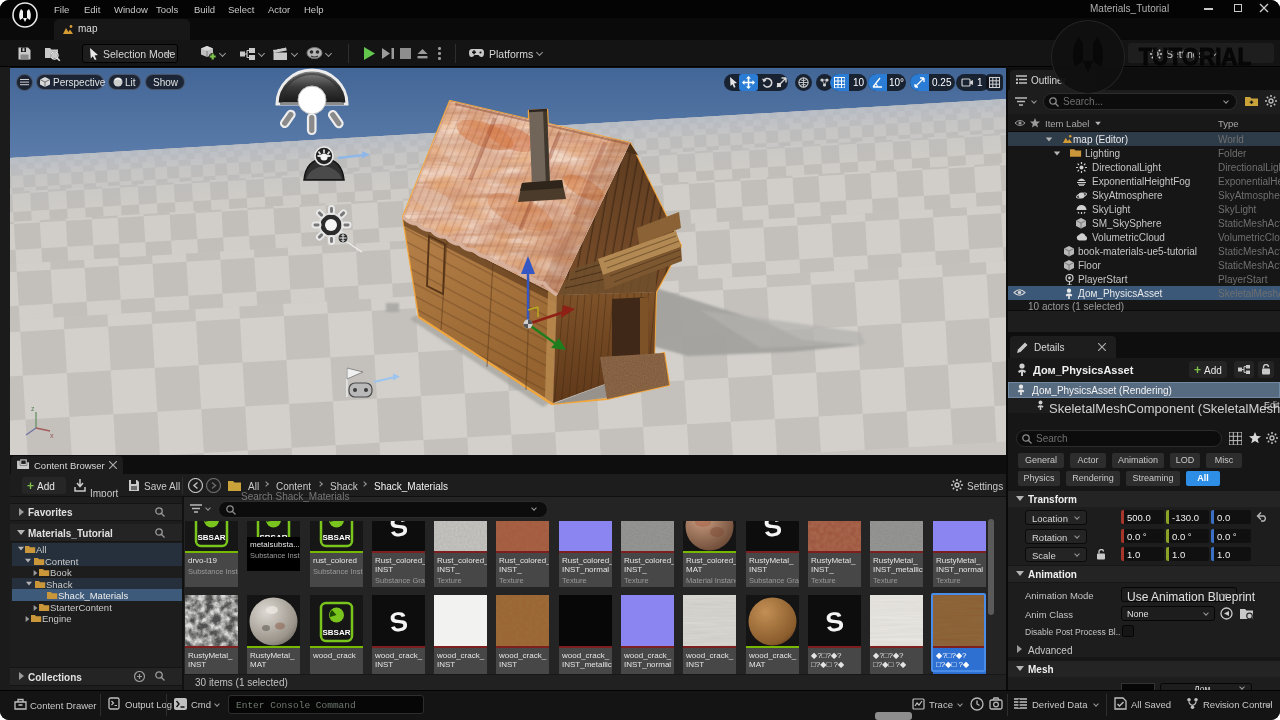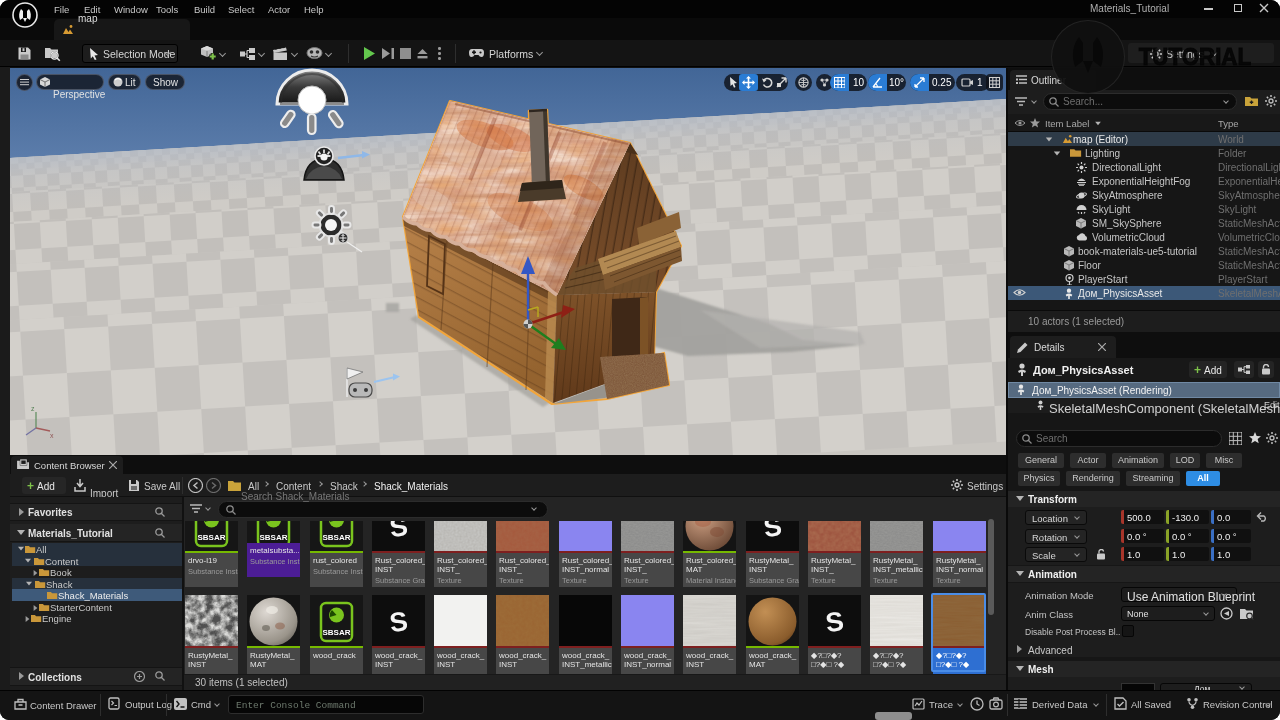--- a/index.html
+++ b/index.html
@@ -37,21 +37,21 @@
 <div class="a" style="left:1234px;top:4px;width:8px;height:8px;border:1.3px solid #c8c8c8"></div>
 <svg class="a" style="left:1259px;top:3px" width="10" height="10">
       <path d="M1 1 L9 9 M9 1 L1 9" stroke="#c8c8c8" stroke-width="1.4"></path>
     </svg>
 
 <div class="a" style="left:54px;top:19px;width:136px;height:21px;background:#171717;border-radius:5px 5px 0 0"></div>
 <svg class="a" style="left:62px;top:24px" width="12" height="11" viewBox="0 0 12 11">
  <path d="M1 10 L4 4 L6.5 8 L8 5.5 L11 10 Z" fill="#d79b33"></path>
       <circle cx="9" cy="2.5" r="1.4" fill="#d79b33"></circle>
 </svg>
-<div class="t" style="left:78px;top:14px;color:#dcdcdc">map</div>
+<div class="t" style="left:78px;top:24px;color:#dcdcdc">map</div>
 
 <div class="a" style="left:0;top:40px;width:1280px;height:27px;background:#141414;border-bottom:1px solid #010101"></div>
 <svg class="a" style="left:17px;top:46px" width="15" height="15" viewBox="0 0 15 15">
  <path d="M1.5 1.5 H11 L13.5 4 V13.5 H1.5 Z" fill="#c9c9c9"></path>
       <rect x="4" y="1.5" width="5" height="4.5" fill="#141414"></rect>
       <rect x="5.5" y="2.2" width="2" height="3" fill="#c9c9c9"></rect>
       <rect x="3.5" y="8.5" width="8" height="5" fill="#8a8a8a"></rect>
 </svg>
 <svg class="a" style="left:44px;top:45px" width="17" height="17" viewBox="0 0 17 17">
  <path d="M1 3 H6 L7.5 4.5 H14 V13 H1 Z" fill="#c9c9c9"></path>
@@ -405,21 +405,21 @@
 </svg>
 
 
 <div class="a" style="left:6px;top:6px;width:17px;height:17px;border-radius:50%;background:rgba(16,18,24,.8);border:1px solid rgba(120,130,150,.5)"></div>
 <div class="a" style="left:10px;top:11px;width:9px;height:1.4px;background:#d0d0d0;box-shadow:0 2.6px 0 #d0d0d0,0 5.2px 0 #d0d0d0"></div>
 <div class="a" style="left:26px;top:6px;height:16px;border-radius:8px;background:rgba(16,18,24,.78);border:1px solid rgba(120,130,150,.5);width:68px"></div>
 <svg class="a" style="left:30px;top:9px" width="10" height="10" viewBox="0 0 10 10">
         <path d="M5 0 L10 2.5 V7.5 L5 10 L0 7.5 V2.5 Z" fill="#d8d8d8"></path>
         <path d="M0 2.5 L5 5 L10 2.5 M5 5 V10" stroke="#555" stroke-width=".8" fill="none"></path>
       </svg>
-<div class="t" style="left:43px;top:22px;font-size:10px;color:#e2e2e2">Perspective</div>
+<div class="t" style="left:43px;top:10px;font-size:10px;color:#e2e2e2">Perspective</div>
 <div class="a" style="left:98px;top:6px;height:16px;border-radius:8px;background:rgba(16,18,24,.78);border:1px solid rgba(120,130,150,.5);width:33px"></div>
 <svg class="a" style="left:103px;top:9px" width="10" height="10">
         <circle cx="5" cy="5" r="4.5" fill="#cdcdcd"></circle>
         <path d="M2 3 A4 4 0 0 1 8 3" stroke="#fff" stroke-width="1.2" fill="none"></path>
       </svg>
 <div class="t" style="left:115px;top:10px;font-size:10px;color:#e2e2e2">Lit</div>
 <div class="a" style="left:135px;top:6px;height:16px;border-radius:8px;background:rgba(16,18,24,.78);border:1px solid rgba(120,130,150,.5);width:40px"></div>
 <div class="t" style="left:143px;top:10px;font-size:10px;color:#e2e2e2">Show</div>
 
 
@@ -606,21 +606,21 @@
         </svg>
   <div class="t" style="left:70px;top:157px;color:#e8e8e8">Дом_PhysicsAsset</div>
   <div class="t" style="left:210px;top:157px;color:#6f6f6f">SkeletalMeshAc</div>
   <svg class="a" style="left:5px;top:156px" width="13" height="9">
           <path d="M1 4.5 Q6.5 -1 12 4.5 Q6.5 10 1 4.5 Z" fill="none" stroke="#d0d0d0" stroke-width="1.1"></path>
           <circle cx="6.5" cy="4.5" r="1.8" fill="#d0d0d0"></circle>
         </svg>
  </div>
 
  <div class="a" style="left:0;top:242px;width:272px;height:22px;background:#1d1d1d;border-top:1px solid #0a0a0a"></div>
- <div class="t" style="left:20px;top:249px;color:#9a9a9a">10 actors (1 selected)</div>
+ <div class="t" style="left:20px;top:234px;color:#9a9a9a">10 actors (1 selected)</div>
 
  <div class="a" style="left:0;top:264px;width:272px;height:26px;background:#0e0e0e"></div>
  <div class="a" style="left:2px;top:268px;width:106px;height:22px;background:#1d1d1d;border-radius:4px 4px 0 0"></div>
  <svg class="a" style="left:9px;top:274px" width="11" height="11" viewBox="0 0 11 11">
         <path d="M0 11 L1 7.5 L8 .5 L10.5 3 L3.5 10 Z" fill="#c9c9c9"></path>
       </svg>
  <div class="t" style="left:26px;top:275px;color:#d8d8d8">Details</div>
  <svg class="a" style="left:90px;top:275px" width="8" height="8">
         <path d="M0 0 L8 8 M8 0 L0 8" stroke="#aaa" stroke-width="1.2"></path>
       </svg>
@@ -919,21 +919,21 @@
 <div class="a" style="left:237px;top:66px;width:53px;height:30px;overflow:hidden"><svg width="53" height="30">
           <g transform="translate(0,-21)">
 <rect x="0" y="0" width="53" height="53" fill="#161616"></rect>
 <rect x="11" y="8" width="31" height="38" rx="5" fill="none" stroke="#7ac41e" stroke-width="2.5"></rect>
 <circle cx="26.5" cy="20" r="7.5" fill="#7ac41e"></circle>
             <path d="M22 15 A7.5 7.5 0 0 0 20 22 L26.5 20 Z" fill="#1e4a00"></path>
 <text x="26.5" y="40" text-anchor="middle" font-family="Liberation Sans" font-size="8" font-weight="bold" fill="#fff">SBSAR</text>
           </g>
         </svg></div>
 <div class="a" style="left:237px;top:96px;width:53px;height:2px;background:#76b900"></div>
-<div class="a" style="left:237px;top:88px;width:53px;height:34px;background:#4c1d95;overflow:hidden">
+<div class="a" style="left:237px;top:82px;width:53px;height:34px;background:#000000;overflow:hidden">
         <div style="font-size:8px;color:#e4e4e4;padding:3px 0 0 3px;line-height:9px;white-space:nowrap">metalsubsta...<br></div>
         <div style="font-size:7.5px;color:#9a9a9a;padding:2px 0 0 3px;white-space:nowrap">Substance Inst...</div>
       </div>
 <div class="a" style="left:300px;top:66px;width:53px;height:30px;overflow:hidden"><svg width="53" height="30">
           <g transform="translate(0,-21)">
 <rect x="0" y="0" width="53" height="53" fill="#161616"></rect>
 <rect x="11" y="8" width="31" height="38" rx="5" fill="none" stroke="#7ac41e" stroke-width="2.5"></rect>
 <circle cx="26.5" cy="20" r="7.5" fill="#7ac41e"></circle>
             <path d="M22 15 A7.5 7.5 0 0 0 20 22 L26.5 20 Z" fill="#1e4a00"></path>
 <text x="26.5" y="40" text-anchor="middle" font-family="Liberation Sans" font-size="8" font-weight="bold" fill="#fff">SBSAR</text>

